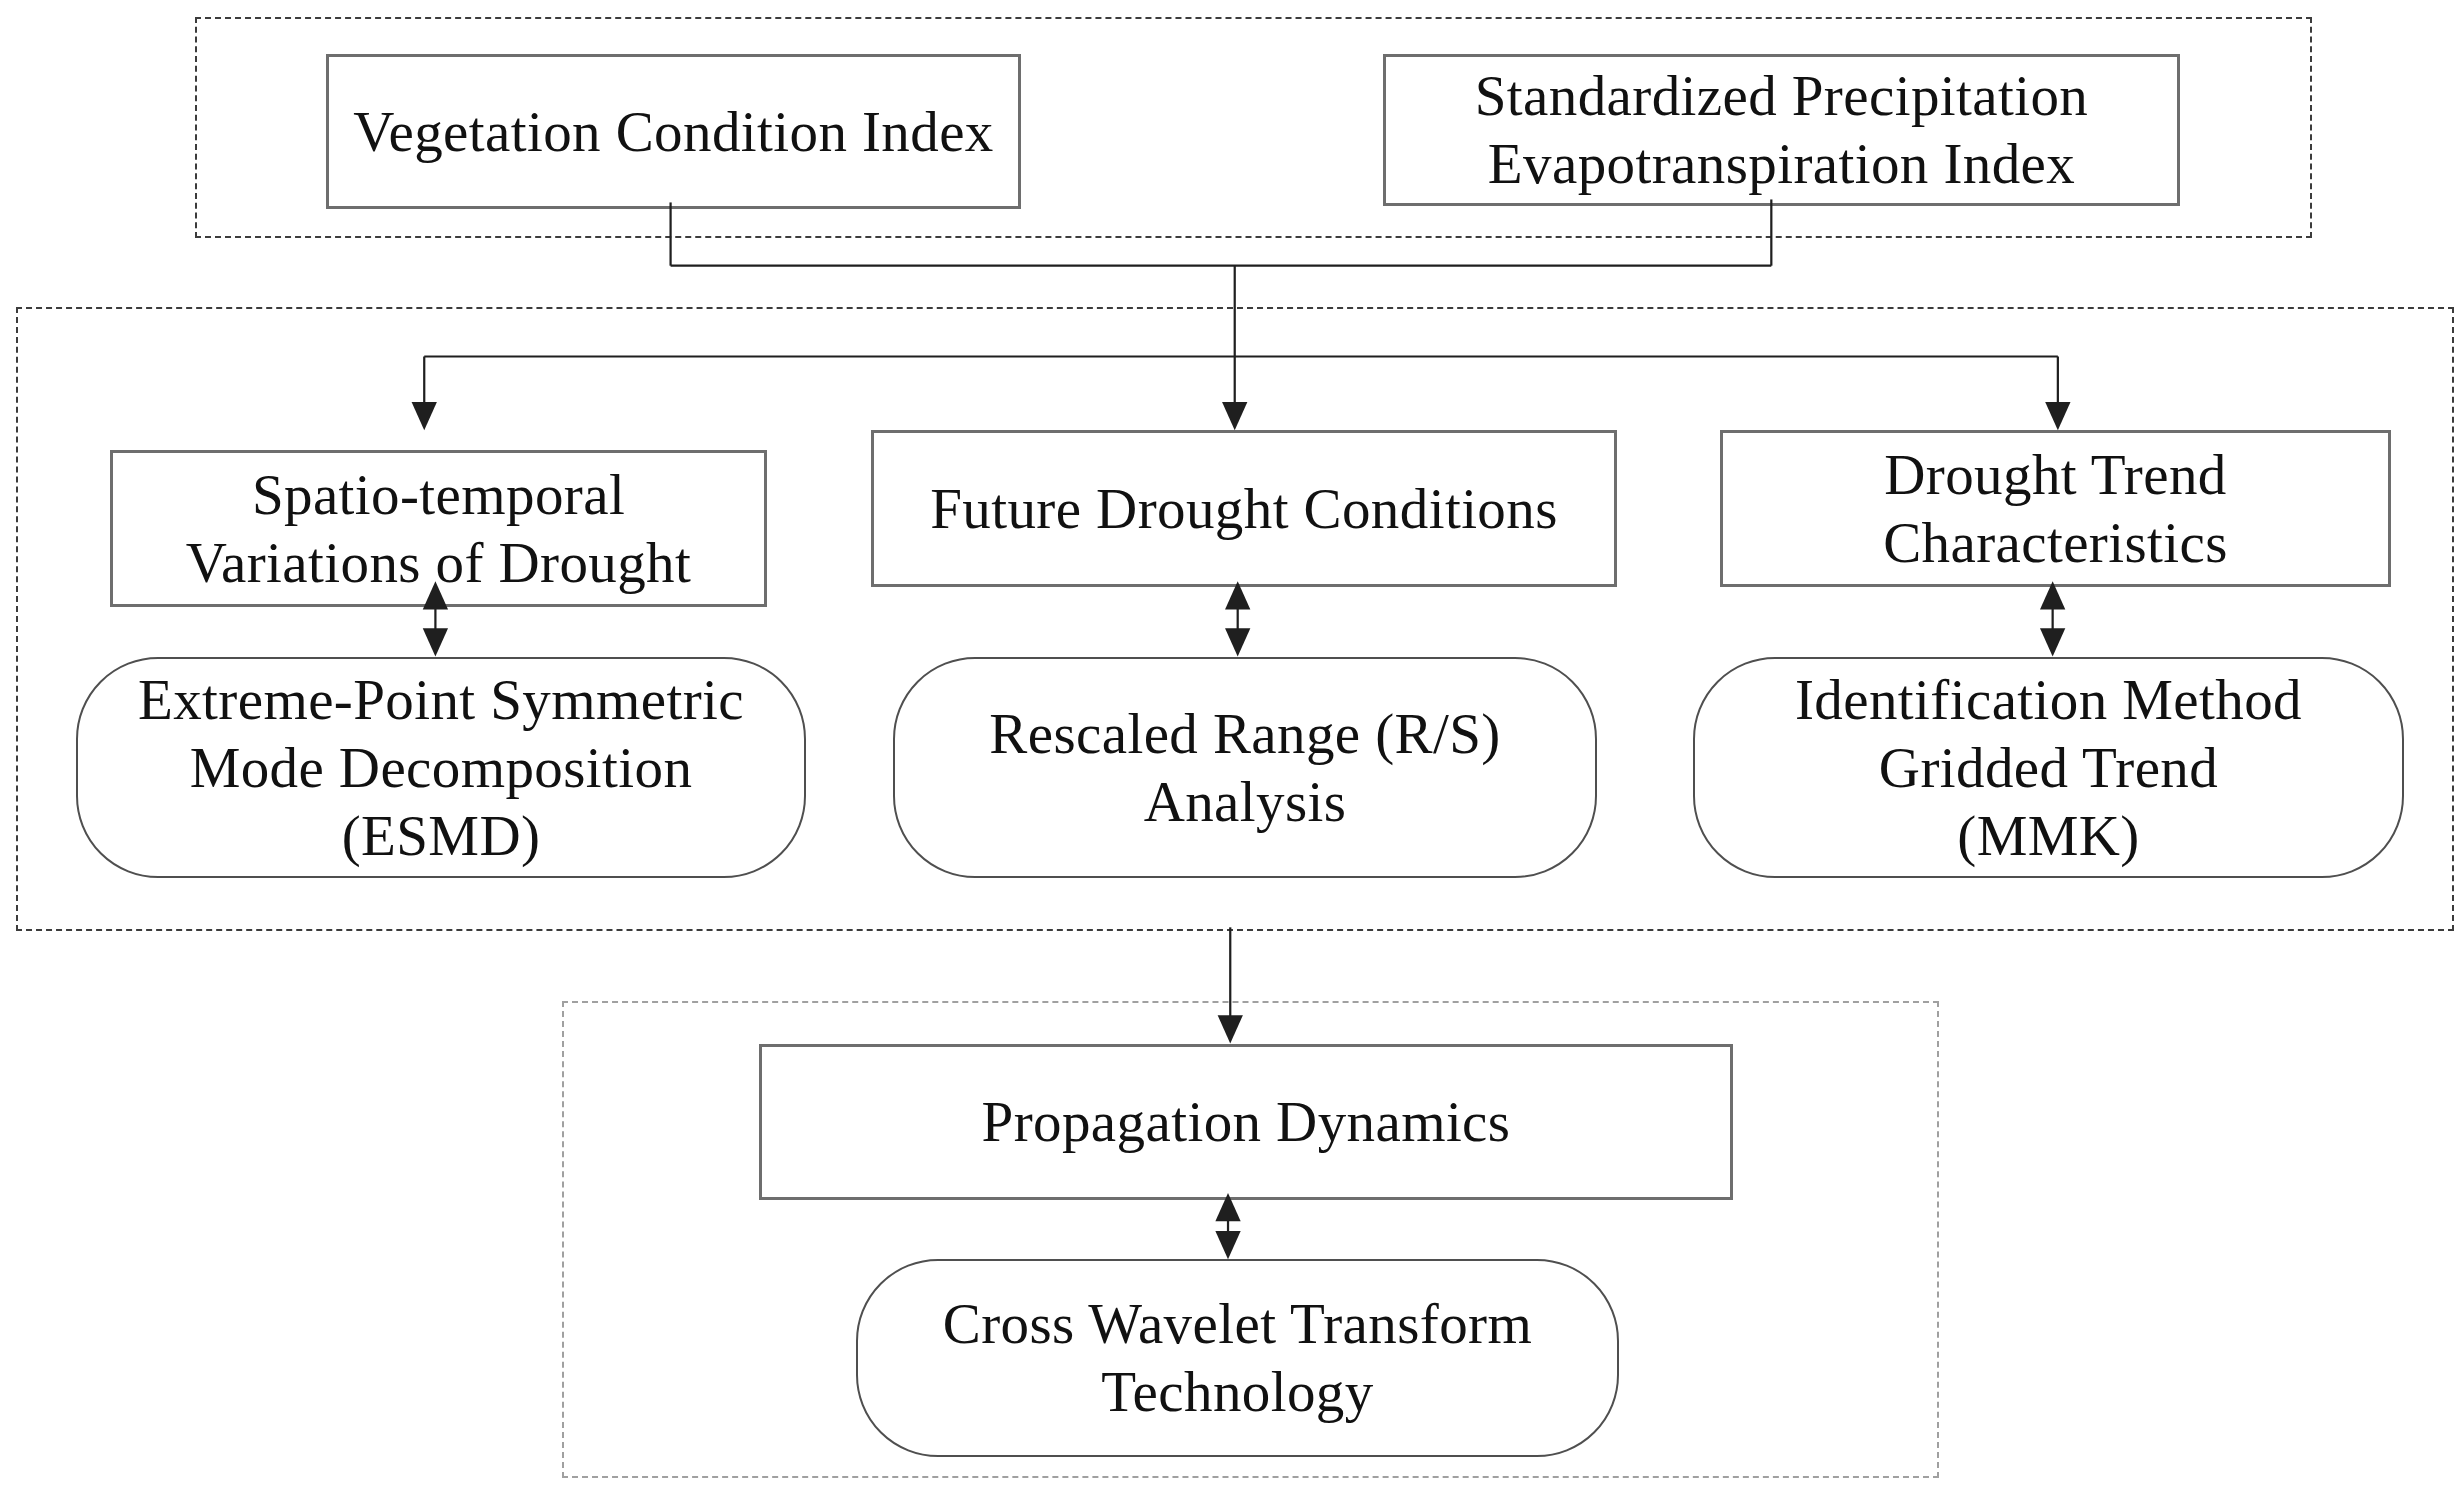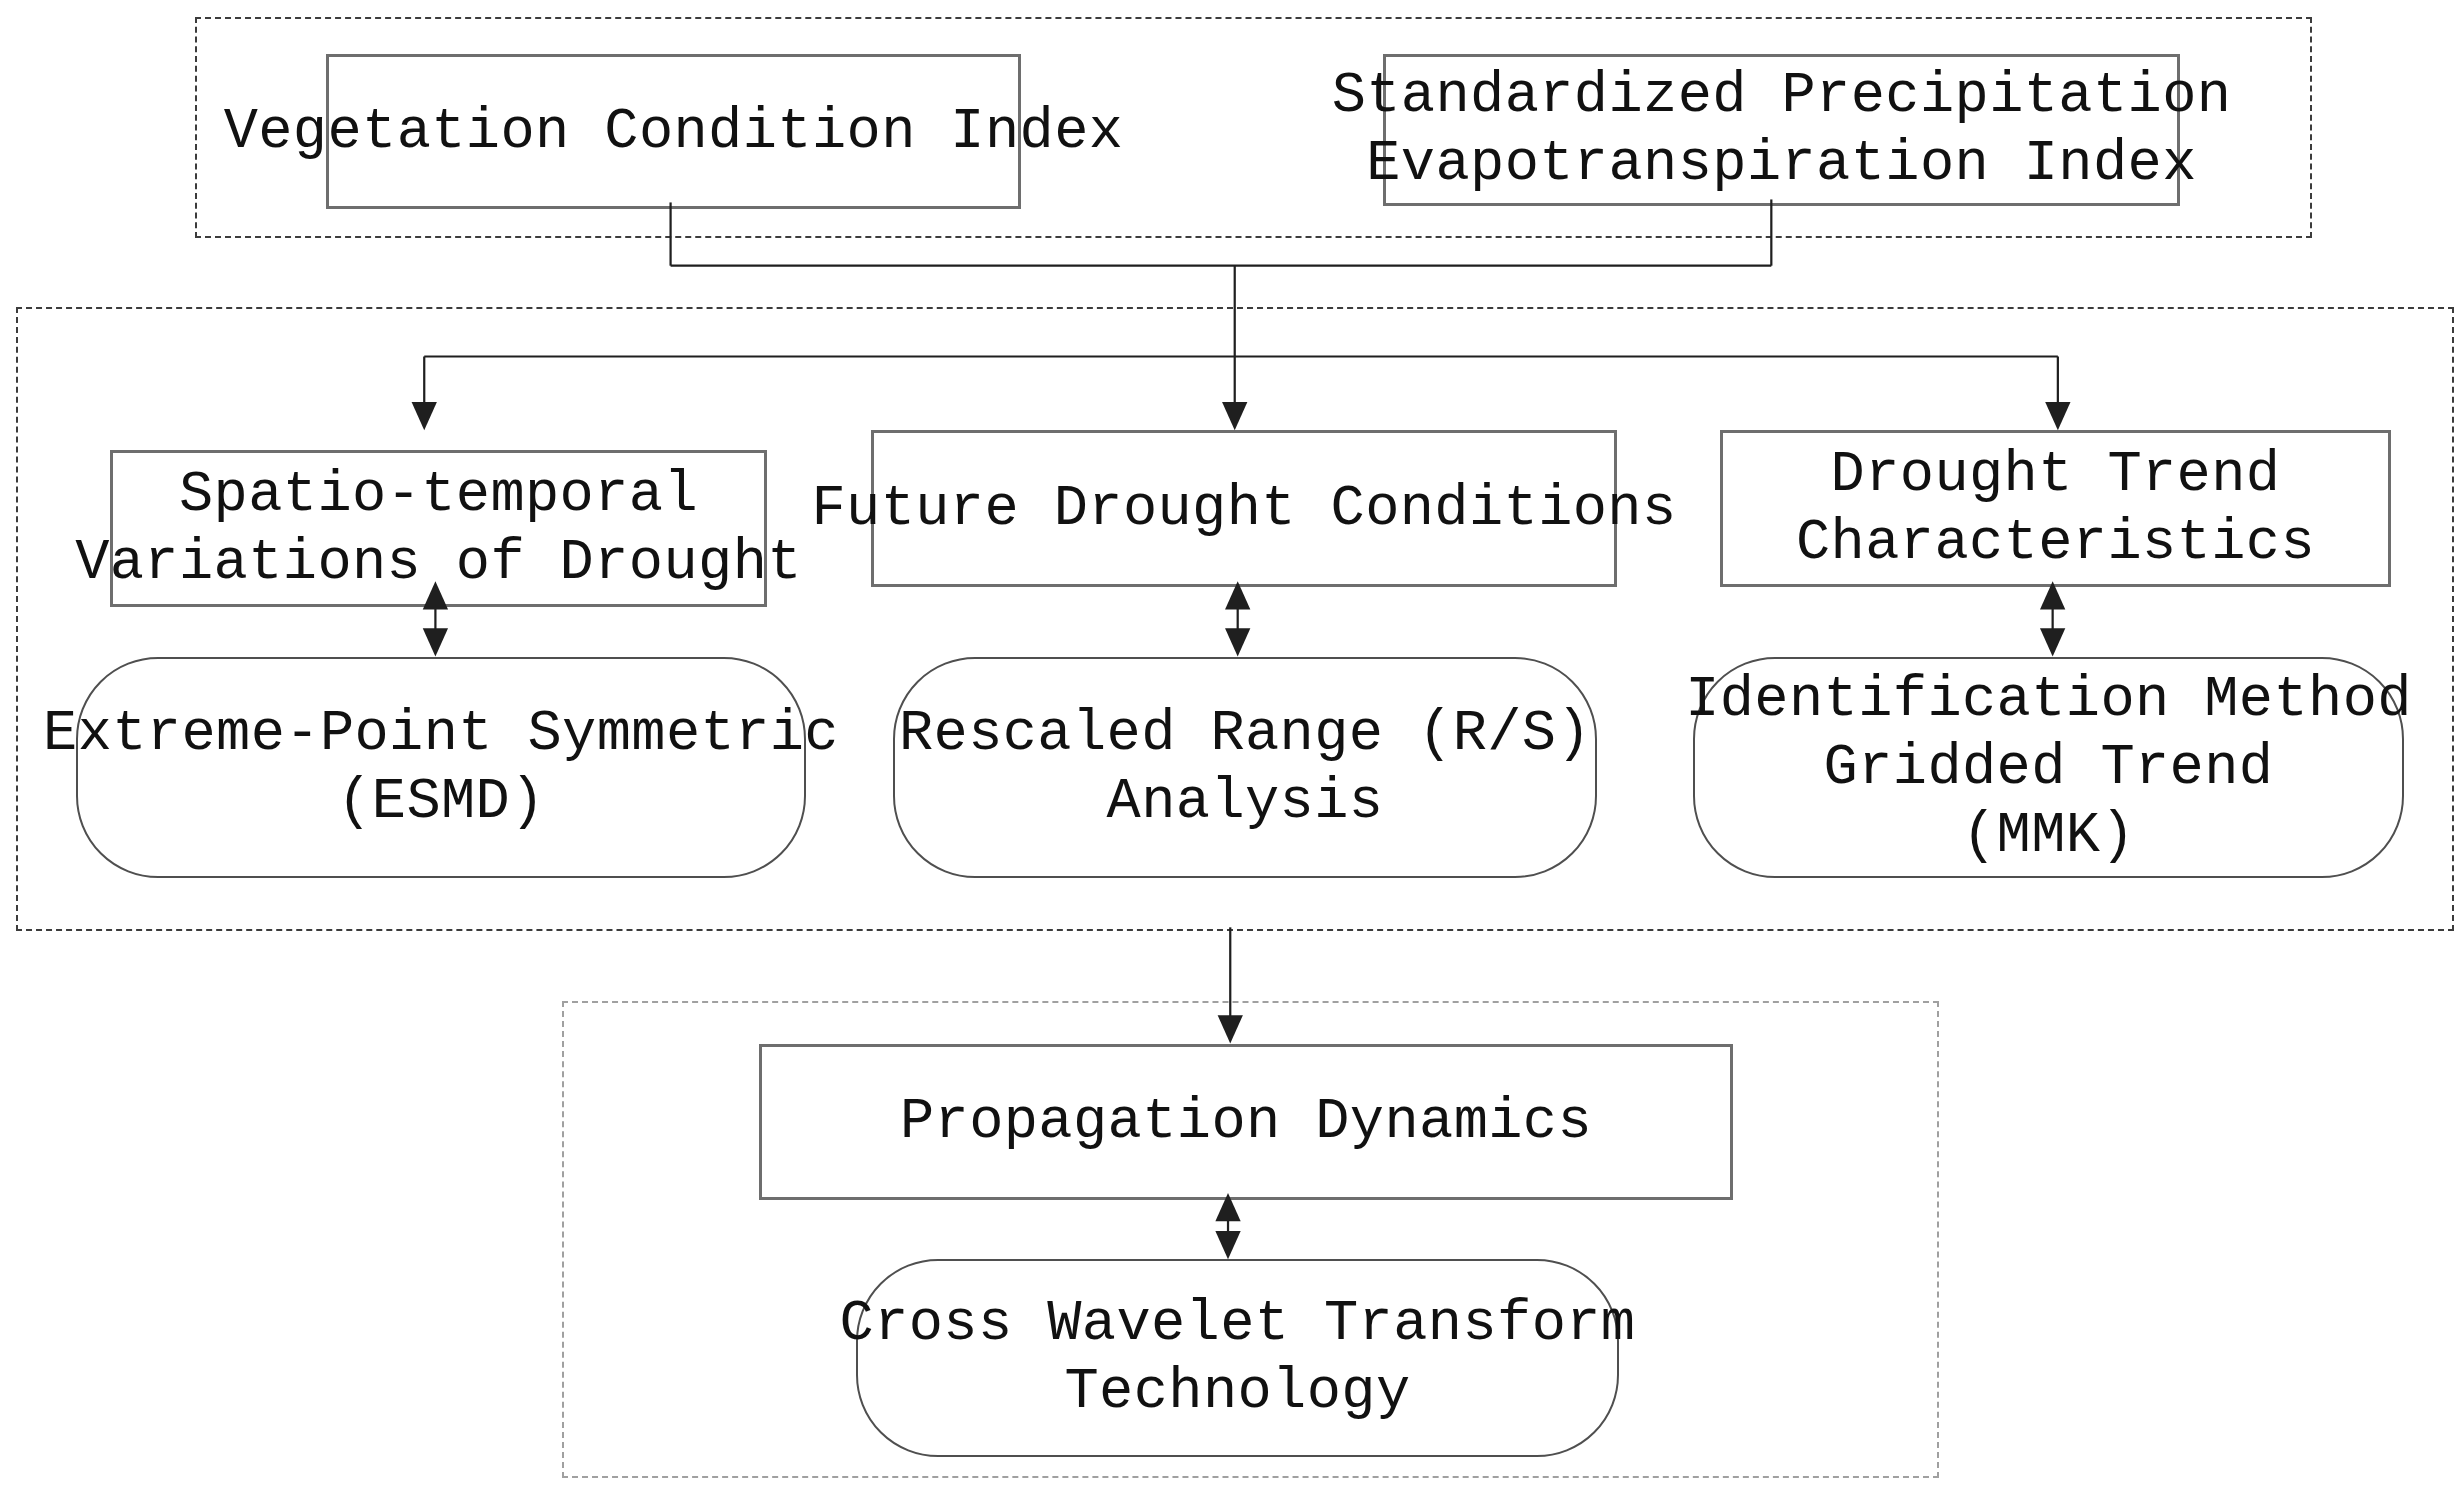--- a/index.html
+++ b/index.html
@@ -10,21 +10,21 @@
     --cont-border:#3c3c3c;
     --cont3-border:#a0a0a0;
     --wire:#1f1f1f;
   }
   html,body{margin:0;padding:0;background:var(--bg);}
   .stage{
     position:relative;
     width:2462px;height:1487px;
     background:var(--bg);
     overflow:hidden;
-    font-family:Liberation Mono, monospace;
+    font-family:Liberation Serif, serif;
     color:var(--text);
   }
   .container{
     position:absolute;
     border:2.2px dashed var(--cont-border);
     background:transparent;
   }
   .container.light{border:2.2px dashed var(--cont3-border);}
   .box{
     position:absolute;
@@ -66,20 +66,21 @@
   <div class="box rect" style="left:871px;top:430px;width:740px;height:151px">
     <span class="ln">Future Drought Conditions</span>
   </div>
   <div class="box rect" style="left:1720px;top:430px;width:665px;height:151px">
     <span class="ln">Drought Trend</span>
     <span class="ln">Characteristics</span>
   </div>
 
   <div class="box round" style="left:76px;top:657px;width:726px;height:217px">
     <span class="ln">Extreme-Point Symmetric</span>
+    <span class="ln">Mode Decomposition</span>
     <span class="ln">(ESMD)</span>
   </div>
   <div class="box round" style="left:893px;top:657px;width:700px;height:217px">
     <span class="ln">Rescaled Range (R/S)</span>
     <span class="ln">Analysis</span>
   </div>
   <div class="box round" style="left:1693px;top:657px;width:707px;height:217px">
     <span class="ln">Identification Method</span>
     <span class="ln">Gridded Trend</span>
     <span class="ln">(MMK)</span>

